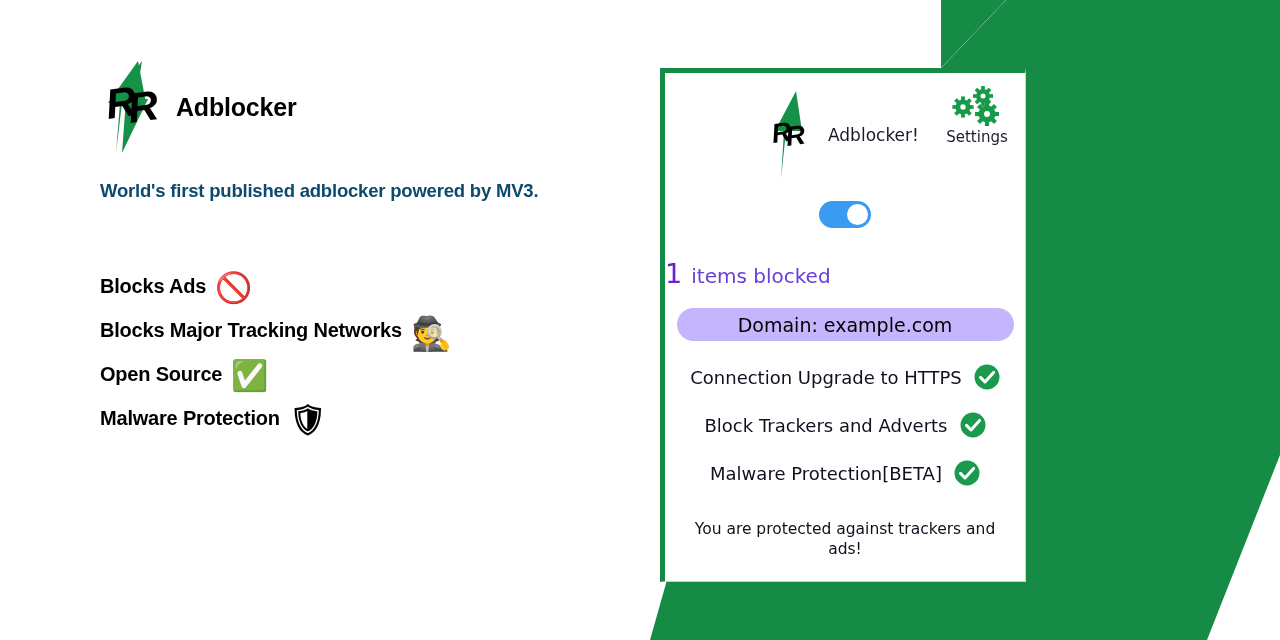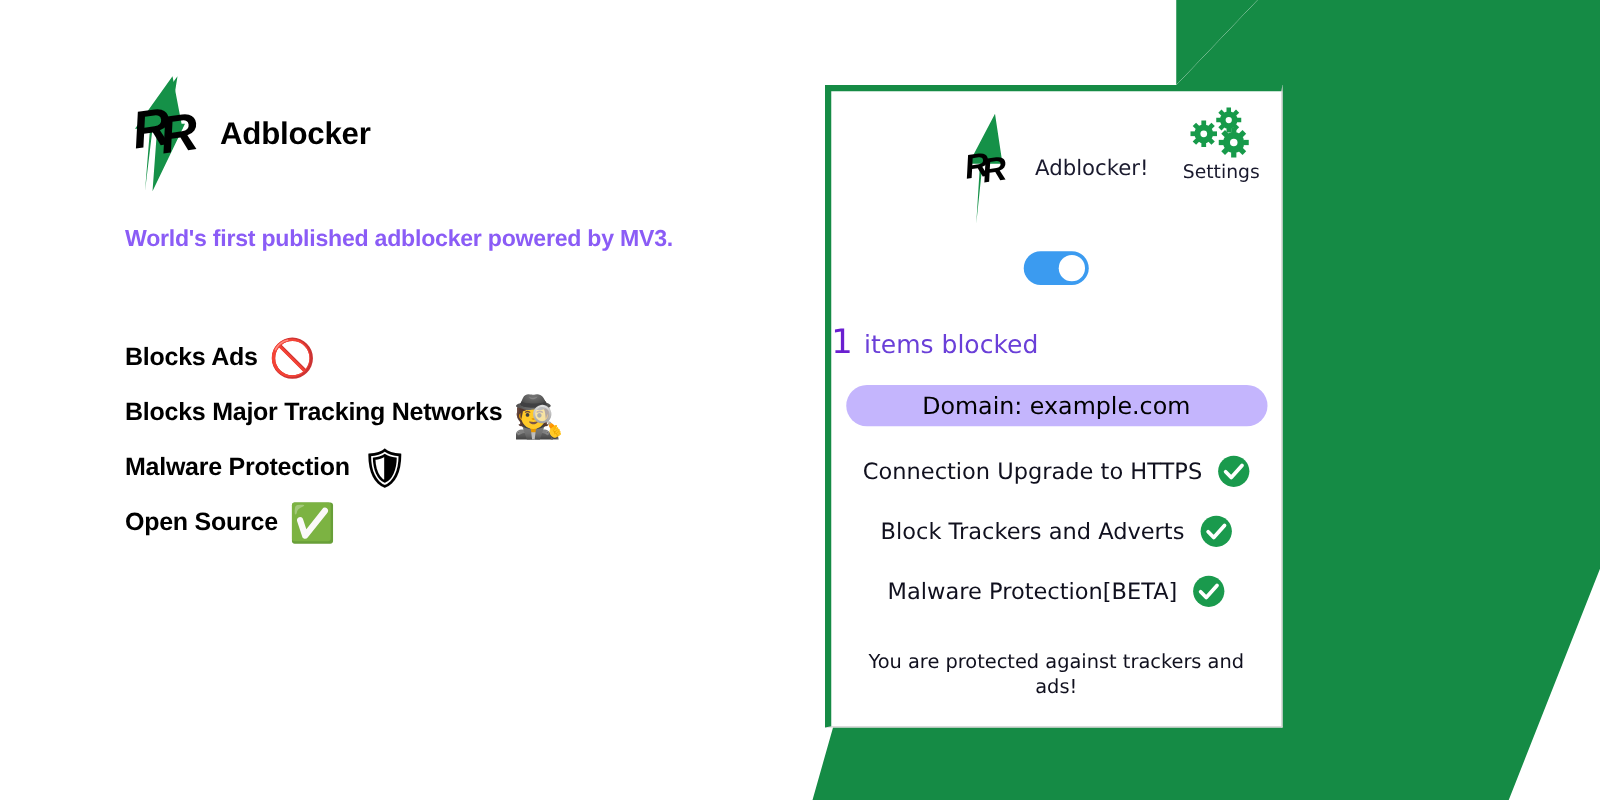--- a/index.html
+++ b/index.html
@@ -65,21 +65,21 @@
     font-weight: bold;
     line-height: 1.28;
     color: #000000;
     letter-spacing: -1px;
   }
 
   .subhead {
     margin-top: 24px;
     font-size: 18.5px;
     font-weight: bold;
-    color: #8b5cf6;
+    color: #0c4a6e;
     letter-spacing: -0.2px;
     white-space: nowrap;
   }
 
   .features {
     margin-top: 62px;
     list-style: none;
   }
   .feature-item {
     display: flex;
@@ -281,26 +281,26 @@
     <ul class="features">
       <li class="feature-item">
         <span class="feature-label">Blocks Ads</span>
         <span class="feature-emoji em-ads">🚫</span>
       </li>
       <li class="feature-item">
         <span class="feature-label">Blocks Major Tracking Networks</span>
         <span class="feature-emoji em-spy">🕵</span>
       </li>
       <li class="feature-item">
+        <span class="feature-label">Open Source</span>
+        <span class="feature-emoji em-check">✅</span>
+      </li>
+      <li class="feature-item">
         <span class="feature-label">Malware Protection</span>
         <span class="feature-emoji em-shield">🛡</span>
-      </li>
-      <li class="feature-item">
-        <span class="feature-label">Open Source</span>
-        <span class="feature-emoji em-check">✅</span>
       </li>
     </ul>
   </div>
 
   <div class="popup">
 
     <div class="popup-header">
       <div class="popup-brand">
         <span class="popup-logo">
           <svg width="44" height="104" viewBox="0 0 44 104">

